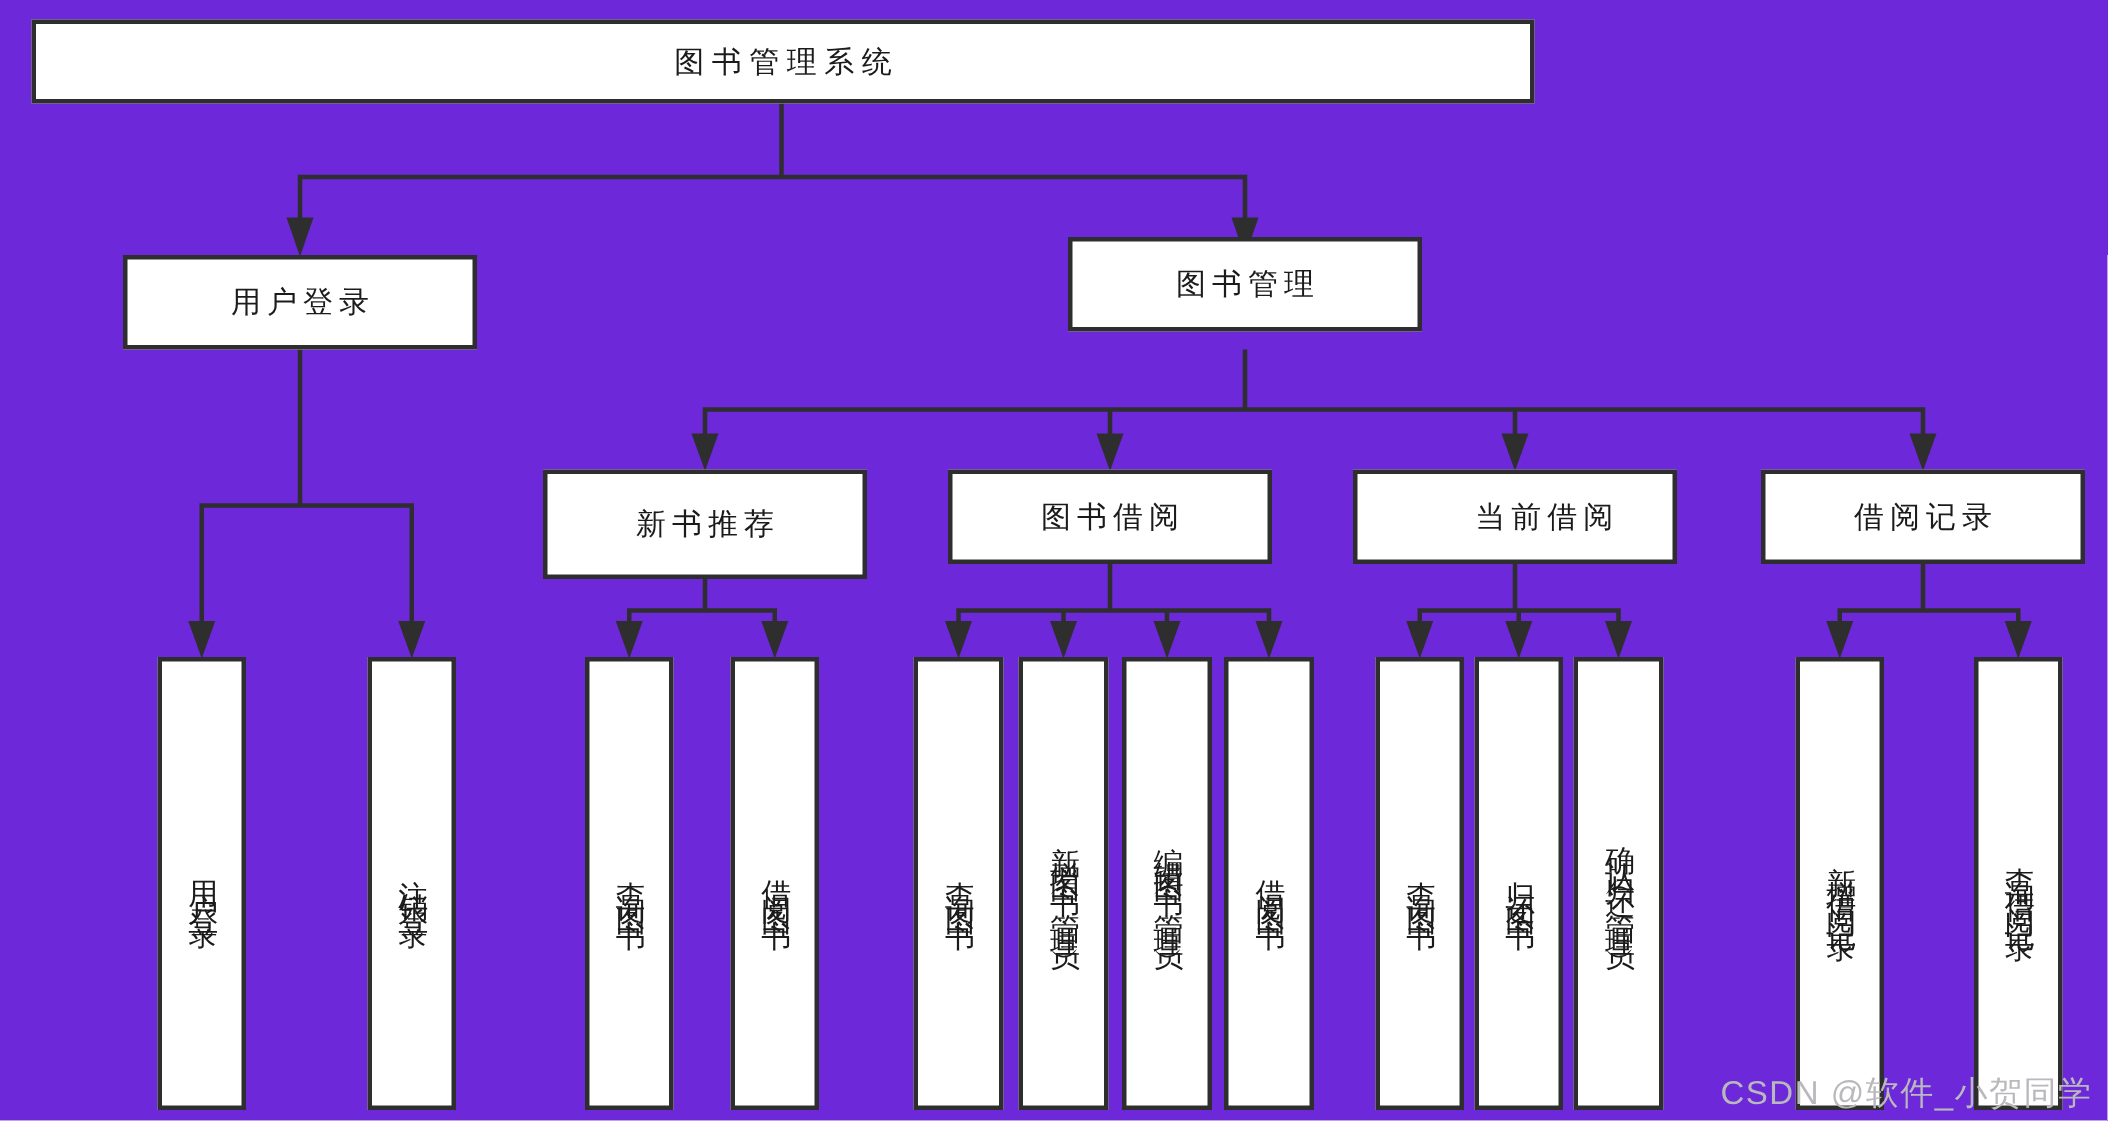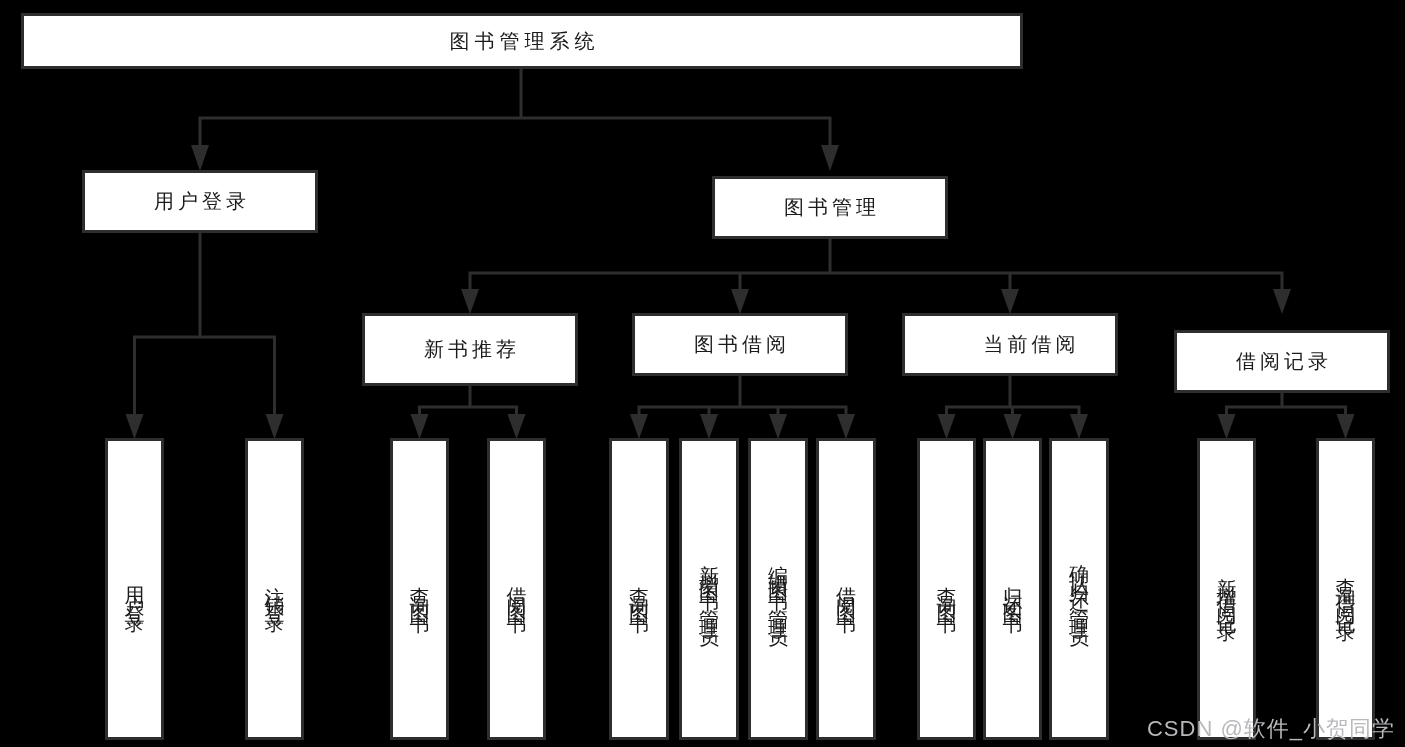--- a/index.html
+++ b/index.html
@@ -1,20 +1,20 @@
 <!DOCTYPE html>
 <html><head>
 <meta charset="utf-8">
 <style>
   html, body { margin: 0; padding: 0; background: #ffffff; }
   .stage {
     position: relative;
     width: 1405px;
     height: 747px;
-    background: #000000;
+    background: #6d28d9;
     overflow: hidden;
     font-family: "Liberation Sans", "DejaVu Sans", sans-serif;
   }
   .wires { position: absolute; left: 0; top: 0; z-index: 0; }
   .box {
     position: absolute;
     box-sizing: border-box;
     background: #ffffff;
     border: 3px solid #2e2e2e;
     display: flex;
@@ -93,34 +93,34 @@
     </g>
   </svg>
 
   <div class="box root" style="left:21px; top:13px; width:1002px; height:56px;">
     <span class="hlabel">图书管理系统</span>
   </div>
 
   <div class="box" style="left:82px; top:170px; width:236px; height:63px;">
     <span class="hlabel">用户登录</span>
   </div>
-  <div class="box" style="left:712px; top:176px; width:236px; height:63px;">
+  <div class="box" style="left:712px; top:158px; width:236px; height:63px;">
     <span class="hlabel">图书管理</span>
   </div>
 
   <div class="box" style="left:362px; top:313px; width:216px; height:73px;">
     <span class="hlabel">新书推荐</span>
   </div>
   <div class="box" style="left:632px; top:313px; width:216px; height:63px;text-align:right;">
     <span class="hlabel">图书借阅</span>
   </div>
   <div class="box" style="left:902px; top:313px; width:216px; height:63px;padding-left:39px;">
     <span class="hlabel">当前借阅</span>
   </div>
-  <div class="box" style="left:1174px; top:330px; width:216px; height:63px;text-align:center;">
+  <div class="box" style="left:1174px; top:313px; width:216px; height:63px;text-align:center;">
     <span class="hlabel">借阅记录</span>
   </div>
 
   <div class="box" style="left:105px; top:438px; width:59px; height:302px;">
     <span class="vlabel">用户登录</span>
   </div>
   <div class="box" style="left:245px; top:438px; width:59px; height:302px;">
     <span class="vlabel">注销登录</span>
   </div>
 

